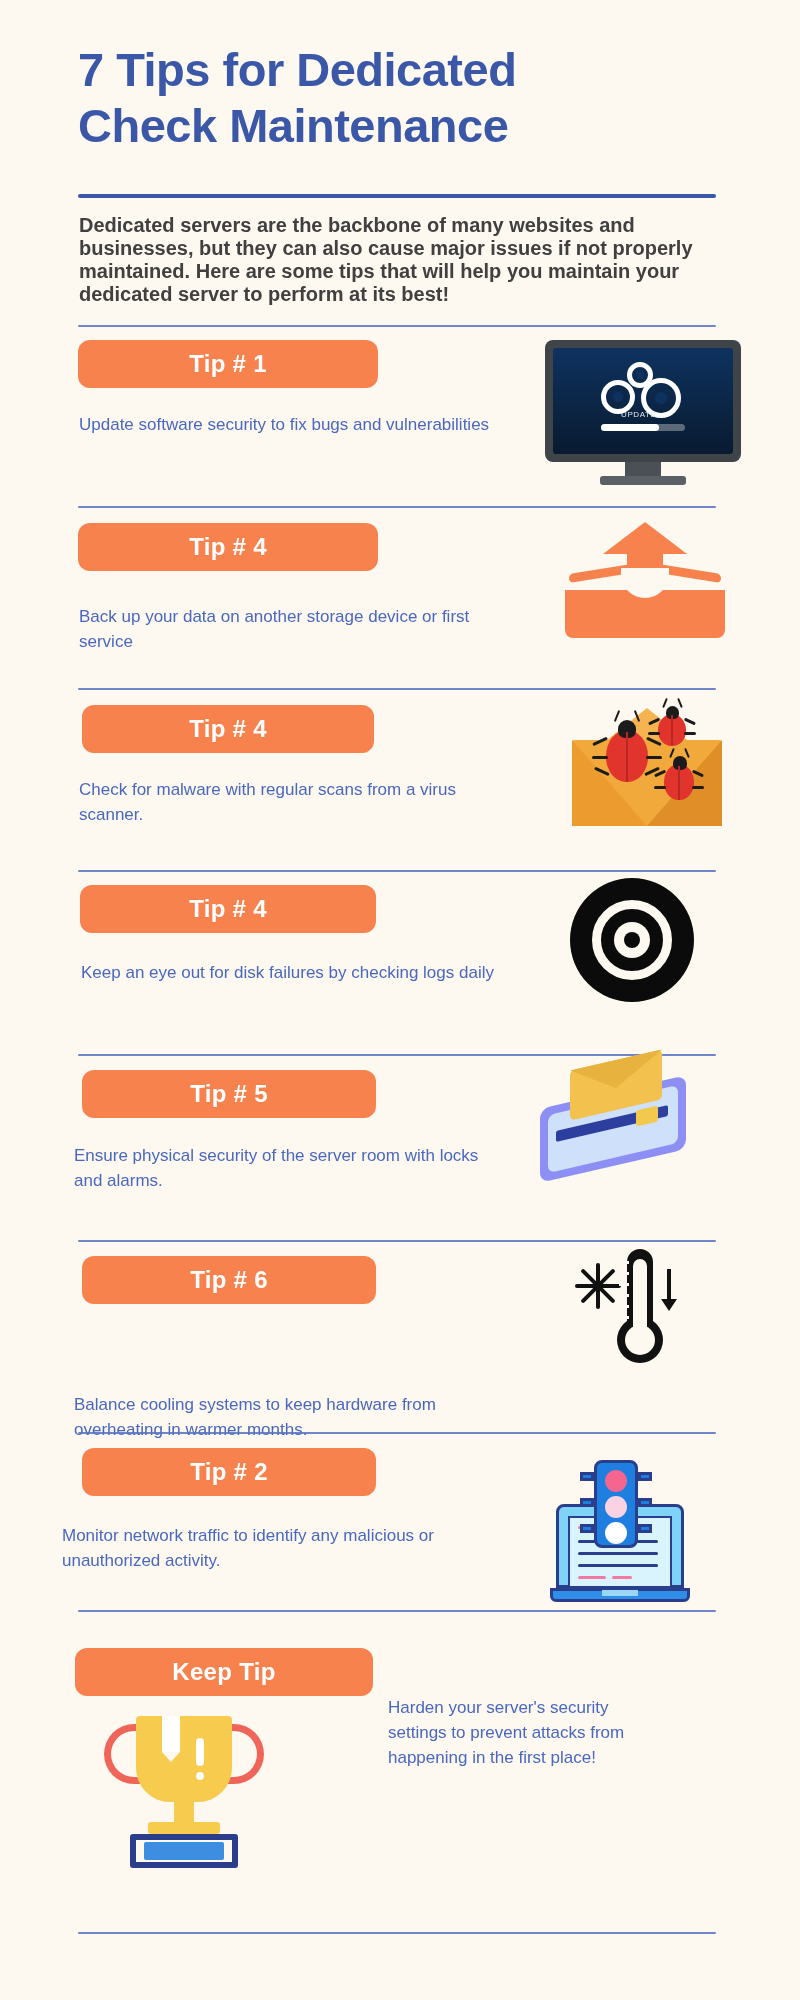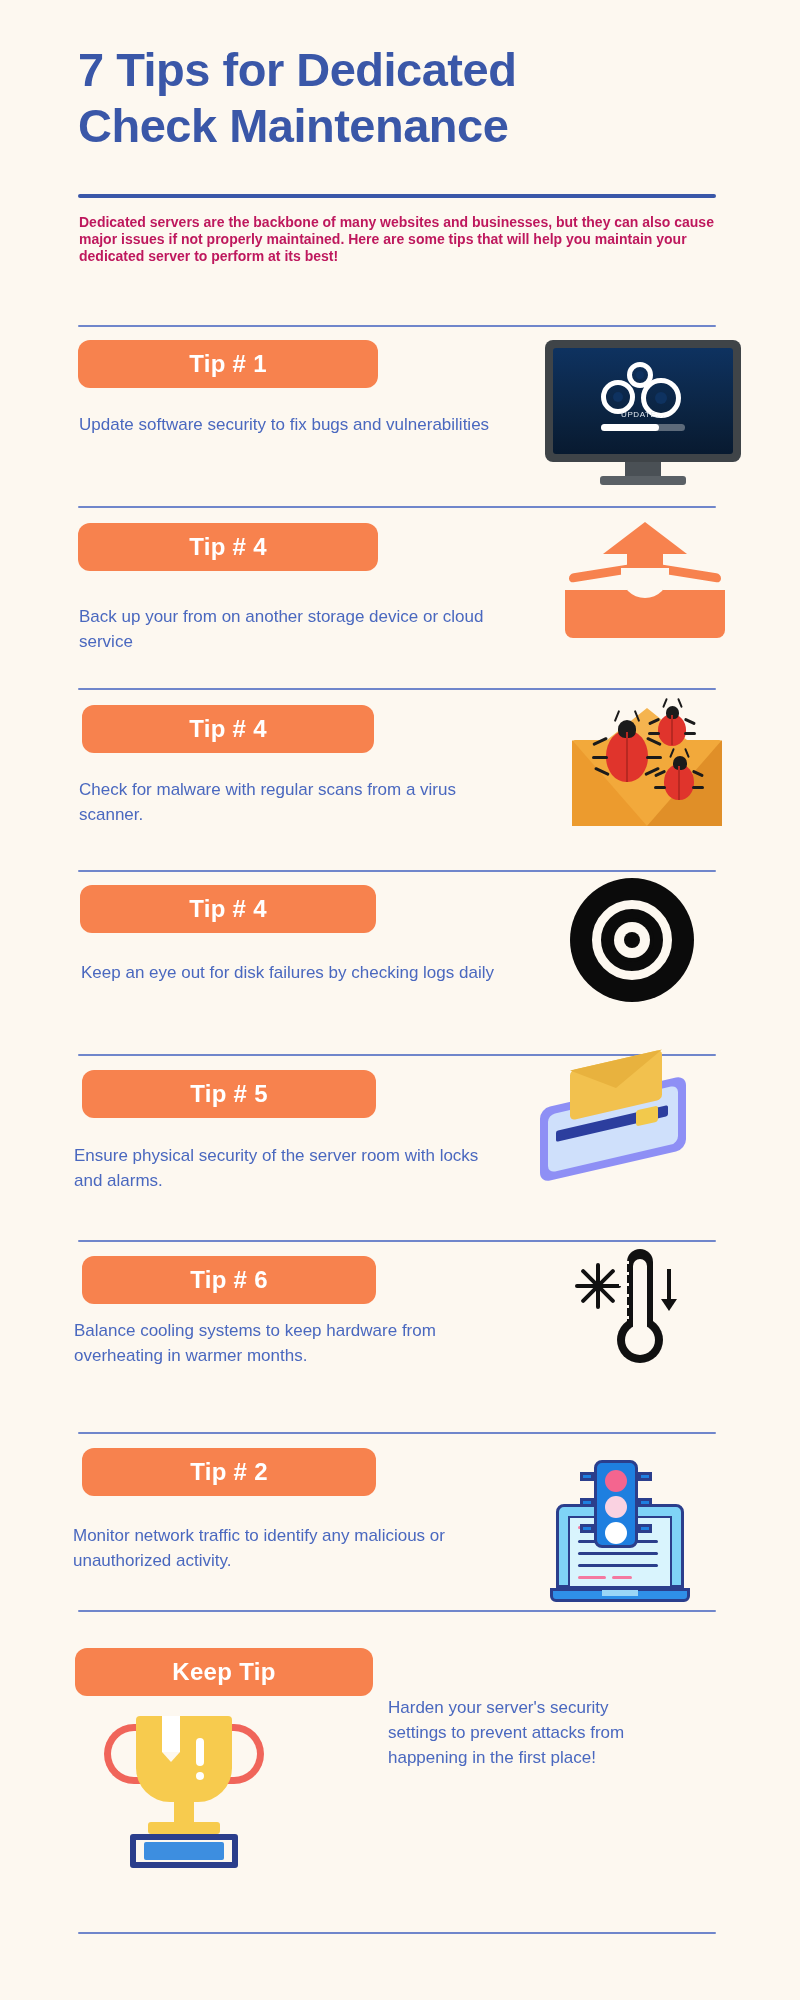--- a/index.html
+++ b/index.html
@@ -15,22 +15,22 @@
   .title{
     position:absolute;left:78px;top:42px;width:660px;
     font-size:47px;line-height:56px;font-weight:bold;
     color:#3A57A8;letter-spacing:-0.5px;
   }
   .rule{position:absolute;background:#3A57A8;}
   .hdr-rule{left:78px;top:194px;width:638px;height:4px;border-radius:2px;}
 
   .intro{
     position:absolute;left:79px;top:214px;width:648px;
-    font-size:14px;line-height:17px;font-weight:bold;
-    color:#be185d;
+    font-size:20px;line-height:23px;font-weight:bold;
+    color:#404040;
   }
   .divider{position:absolute;height:2px;background:#5772C4;opacity:.85;border-radius:1px;}
 
   .badge{
     position:absolute;height:48px;border-radius:12px;
     background:#F7824E;color:#fff;
     font-size:24px;font-weight:bold;
     display:flex;align-items:center;justify-content:center;
     letter-spacing:.3px;
   }
@@ -204,21 +204,21 @@
       <div class="upd-bar">
         <div class="upd-fill"></div>
       </div>
     </div>
     <div class="mon-neck"></div>
     <div class="mon-base"></div>
   </div>
 
   <div class="divider" style="left:78px;top:506px;width:638px;"></div>
   <div class="badge" style="left:78px;top:523px;width:300px;">Tip # 4</div>
-  <div class="desc" style="left:79px;top:604px;width:430px;">Back up your from on another storage device or cloud service</div>
+  <div class="desc" style="left:79px;top:604px;width:430px;">Back up your data on another storage device or first service</div>
   <div class="icon" style="left:565px;top:522px;width:170px;height:140px;">
     <div class="up-tray"></div>
     <div class="up-lip"></div>
     <div class="up-lipL"></div>
     <div class="up-lipR"></div>
     <div class="up-stem"></div>
     <div class="up-head"></div>
     <div class="up-notch"></div>
   </div>
 
@@ -289,21 +289,21 @@
     <div class="ph-body"></div>
     <div class="ph-scr"></div>
     <div class="ph-strip"></div>
     <div class="ph-chip"></div>
     <div class="lock-env"></div>
     <div class="lock-fold"></div>
   </div>
 
   <div class="divider" style="left:78px;top:1240px;width:638px;"></div>
   <div class="badge" style="left:82px;top:1256px;width:294px;">Tip # 6</div>
-  <div class="desc" style="left:74px;top:1318px;width:420px;">Balance cooling systems to keep hardware from overheating in warmer months.</div>
+  <div class="desc" style="left:74px;top:1392px;width:420px;">Balance cooling systems to keep hardware from overheating in warmer months.</div>
   <div class="icon" style="left:575px;top:1245px;width:140px;height:140px;">
     <div class="snow">
       <span style="transform:rotate(0deg);"></span>
       <span style="transform:rotate(45deg);"></span>
       <span style="transform:rotate(90deg);"></span>
       <span style="transform:rotate(135deg);"></span>
     </div>
     <div class="th-stem"></div>
     <div class="th-bulb"></div>
     <div class="th-in"></div>
@@ -312,21 +312,21 @@
   <div class="th-tick" style="top: 16px;"></div>
       <div class="th-tick" style="top: 27px;"></div>
       <div class="th-tick" style="top: 38px;"></div>
       <div class="th-tick" style="top: 49px;"></div>
       <div class="th-tick" style="top: 60px;"></div>
       <div class="th-tick" style="top: 71px;"></div>
     </div>
 
   <div class="divider" style="left:78px;top:1432px;width:638px;"></div>
   <div class="badge" style="left:82px;top:1448px;width:294px;">Tip # 2</div>
-  <div class="desc" style="left:73px;top:1523px;width:420px;">Monitor network traffic to identify any malicious or unauthorized activity.</div>
+  <div class="desc" style="left:62px;top:1523px;width:420px;">Monitor network traffic to identify any malicious or unauthorized activity.</div>
   <div class="icon" style="left:550px;top:1460px;width:160px;height:160px;">
     <div class="lp-lid"></div>
     <div class="lp-scr"></div>
     <div class="ln" style="left:28px;top:66px;width:26px;background:#F479A0;"></div>
     <div class="ln" style="left:60px;top:66px;width:16px;background:#F479A0;"></div>
     <div class="ln" style="left:28px;top:80px;width:50px;background:#2B3E8C;"></div>
     <div class="ln" style="left:84px;top:80px;width:24px;background:#2B3E8C;"></div>
     <div class="ln" style="left:28px;top:92px;width:80px;background:#2B3E8C;"></div>
     <div class="ln" style="left:28px;top:104px;width:80px;background:#2B3E8C;"></div>
     <div class="ln" style="left:28px;top:116px;width:28px;background:#F479A0;"></div>

